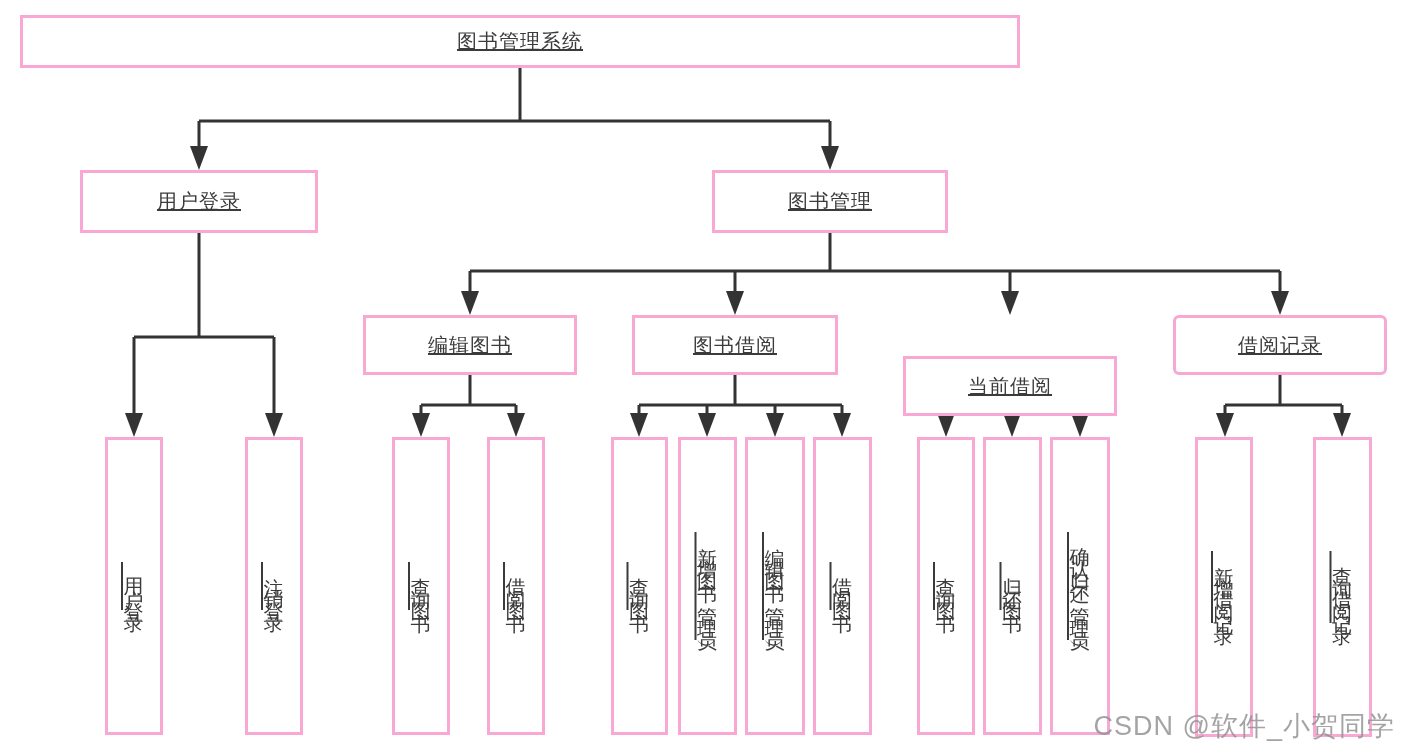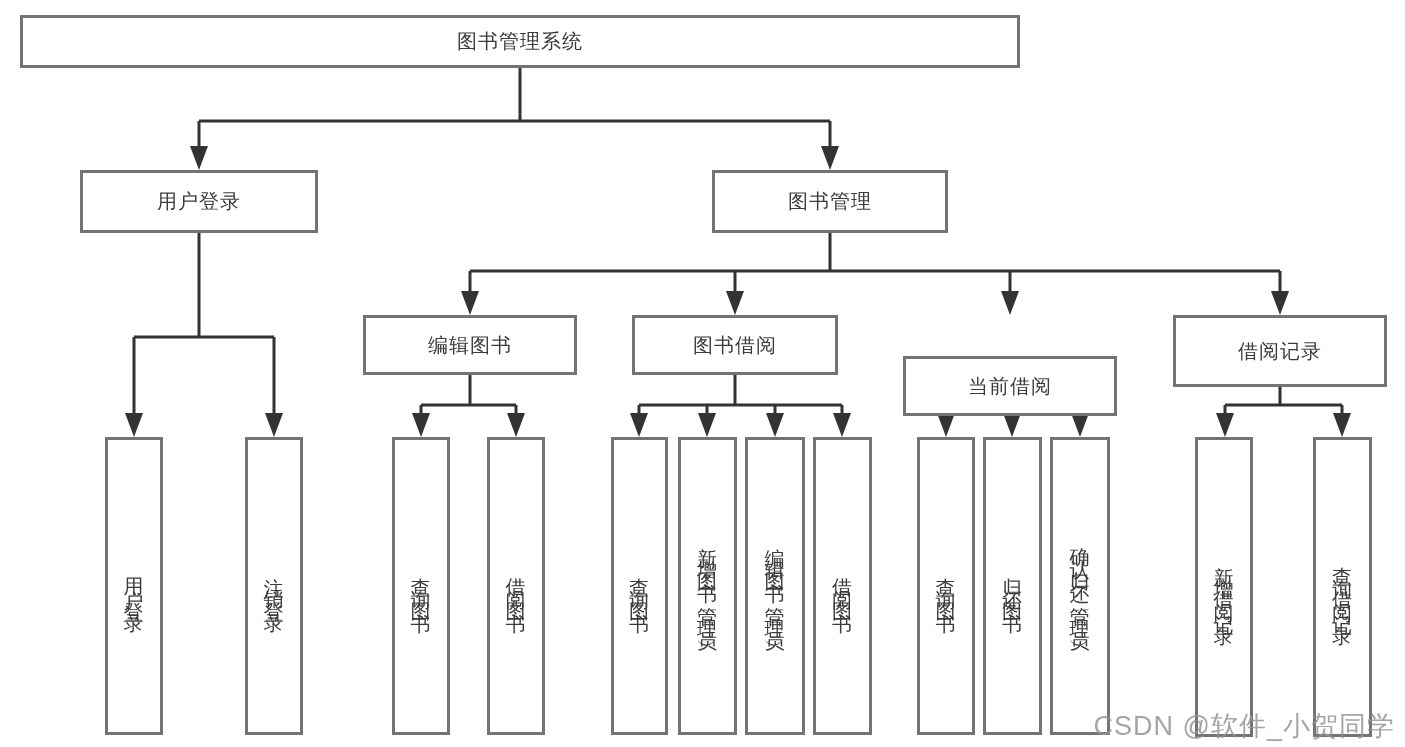--- a/index.html
+++ b/index.html
@@ -18,27 +18,28 @@
   .connectors {
     position: absolute;
     left: 0; top: 0;
     width: 1405px;
     height: 747px;
     z-index: 1;
   }
   .node {
     position: absolute;
     box-sizing: border-box;
-    border: 3px solid #737373;
+    border: 3px solid #f9a8d4;
     background: #ffffff;
     display: flex;
     align-items: center;
     justify-content: center;
     color: #3b3b3b;
     z-index: 2;
+    text-decoration: underline;
   }
   .hnode {
     font-size: 20px;
     letter-spacing: 1px;
   }
   .leaf .vtext {
     writing-mode: vertical-rl;
     font-size: 20px;
     letter-spacing: 12px;
     line-height: 1;
@@ -113,21 +114,21 @@
 
   <div class="node hnode" style="left:363px; top:315px; width:214px; height:60px;">
     <span>编辑图书</span>
   </div>
   <div class="node hnode" style="left:632px; top:315px; width:206px; height:60px;">
     <span>图书借阅</span>
   </div>
   <div class="node hnode" style="left:903px; top:315px; width:214px; height:60px;margin-top:41px;">
     <span>当前借阅</span>
   </div>
-  <div class="node hnode" style="left:1173px; top:315px; width:214px; height:72px;">
+  <div class="node hnode" style="left:1173px; top:315px; width:214px; height:60px;border-radius:6px;">
     <span>借阅记录</span>
   </div>
 
   <div class="node leaf" style="left:105px; top:437px; width:58px; height:298px;">
     <span class="vtext">用户登录</span>
   </div>
   <div class="node leaf" style="left:245px; top:437px; width:58px; height:298px;">
     <span class="vtext">注销登录</span>
   </div>
 

